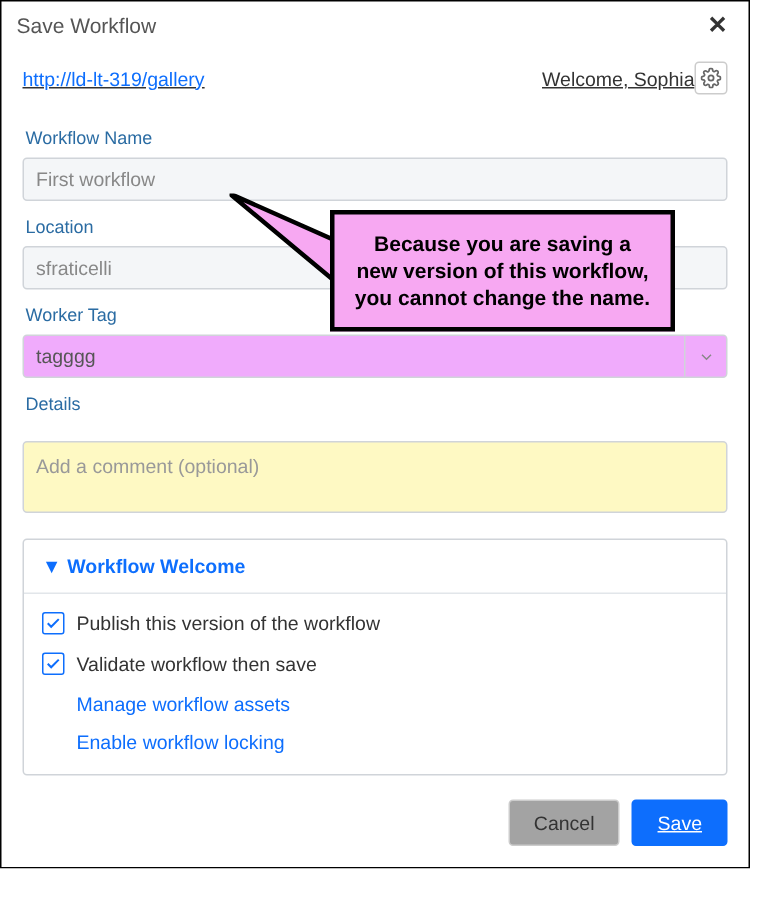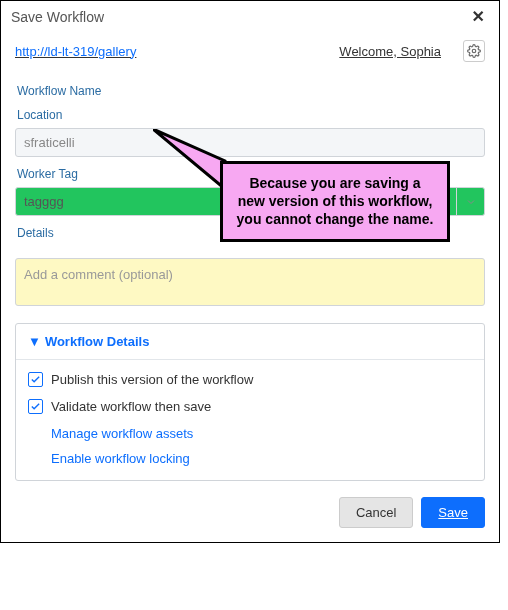--- a/index.html
+++ b/index.html
@@ -38,21 +38,21 @@
     padding: 10px 14px 6px 14px;
     text-decoration: underline;
   }
   .breadcrumb {
     color: #0d6efd;
     font-size: 13px;
   }
   .welcome-wrap {
     display: flex;
     align-items: center;
-    gap: 22px;
+    gap: 0;
   }
   .welcome {
     color: #333;
     font-size: 13px;
   }
   .gear-btn {
     width: 22px;
     height: 22px;
     border: 1px solid #ccc;
     border-radius: 3px;
@@ -69,21 +69,21 @@
     color: #2b6ca3;
     font-size: 12px;
     margin: 10px 0 6px 2px;
   }
   .field-input {
     width: 100%;
     border: 1px solid #d0d4d9;
     border-radius: 3px;
     padding: 6px 8px;
     font-size: 13px;
-    background: #22c55e;
+    background: #f0abfc;
     color: #555;
   }
   .field-input[readonly] {
     background: #f4f6f8;
     color: #888;
   }
   .select-wrap {
     position: relative;
   }
   .select-wrap .chevron {
@@ -165,34 +165,34 @@
     justify-content: flex-end;
     gap: 8px;
     padding: 16px 14px 14px 14px;
   }
   .btn {
     padding: 7px 16px;
     border-radius: 3px;
     font-size: 13px;
     cursor: pointer;
     border: 1px solid #ccc;
-    background: #e5e5e5;
+    background: #a3a3a3;
     color: #333;
   }
   .btn-primary {
     background: #0d6efd;
     border-color: #0d6efd;
     color: #fff;
     text-decoration: underline;
   }
   
   .callout {
     position: absolute;
     left: 219px;
-    top: 160px;
+    top: 139px;
     width: 230px;
     background: #f7a8f2;
     border: 3px solid #000;
     padding: 10px 12px;
     text-align: center;
     font-weight: bold;
     font-size: 14px;
     color: #000;
     line-height: 1.3;
     z-index: 10;
@@ -224,41 +224,42 @@
           <circle cx="12" cy="12" r="3"></circle>
           <path d="M19.4 15a1.65 1.65 0 0 0 .33 1.82l.06.06a2 2 0 1 1-2.83 2.83l-.06-.06a1.65 1.65 0 0 0-1.82-.33 1.65 1.65 0 0 0-1 1.51V21a2 2 0 0 1-4 0v-.09a1.65 1.65 0 0 0-1-1.51 1.65 1.65 0 0 0-1.82.33l-.06.06a2 2 0 1 1-2.83-2.83l.06-.06a1.65 1.65 0 0 0 .33-1.82 1.65 1.65 0 0 0-1.51-1H3a2 2 0 0 1 0-4h.09a1.65 1.65 0 0 0 1.51-1 1.65 1.65 0 0 0-.33-1.82l-.06-.06a2 2 0 1 1 2.83-2.83l.06.06a1.65 1.65 0 0 0 1.82.33h0a1.65 1.65 0 0 0 1-1.51V3a2 2 0 0 1 4 0v.09a1.65 1.65 0 0 0 1 1.51 1.65 1.65 0 0 0 1.82-.33l.06-.06a2 2 0 1 1 2.83 2.83l-.06.06a1.65 1.65 0 0 0-.33 1.82V9a1.65 1.65 0 0 0 1.51 1H21a2 2 0 0 1 0 4h-.09a1.65 1.65 0 0 0-1.51 1z"></path>
         </svg>
       </div>
     </div>
   </div>
 
   <div class="content">
 
     <div class="field-label">Workflow Name</div>
+    <input class="field-input" readonly="" value="First workflow" style="">
 
     <div class="field-label">Location</div>
     <input class="field-input" readonly="" value="sfraticelli" style="">
 
     <div class="field-label">Worker Tag</div>
     <div class="select-wrap">
       <input class="field-input" value="tagggg" style="">
       <div class="chevron">
         <svg width="12" height="12" viewBox="0 0 24 24" fill="none" stroke="#888" stroke-width="2">
             <polyline points="6 9 12 15 18 9"></polyline>
           </svg>
       </div>
     </div>
 
     <div class="field-label">Details</div>
     <textarea class="textarea-field" placeholder="Add a comment (optional)" style=""></textarea>
 
     <div class="options-panel">
       <div class="options-header">
         <span>▼</span>
-        <span>Workflow Details</span>
+        <span>Workflow Welcome</span>
       </div>
       <div class="options-body">
         <div class="check-row">
           <div class="checkbox">
             <svg width="11" height="11" viewBox="0 0 24 24" fill="none" stroke="#0d6efd" stroke-width="3">
                 <polyline points="20 6 9 17 4 12"></polyline>
               </svg>
           </div>
           <span class="check-label">Publish this version of the workflow</span>
         </div>

